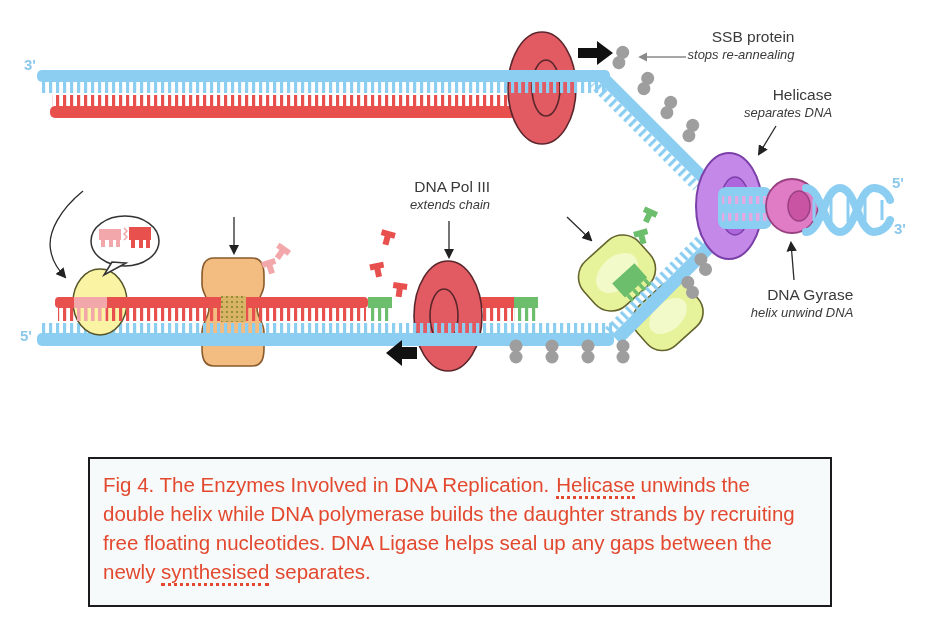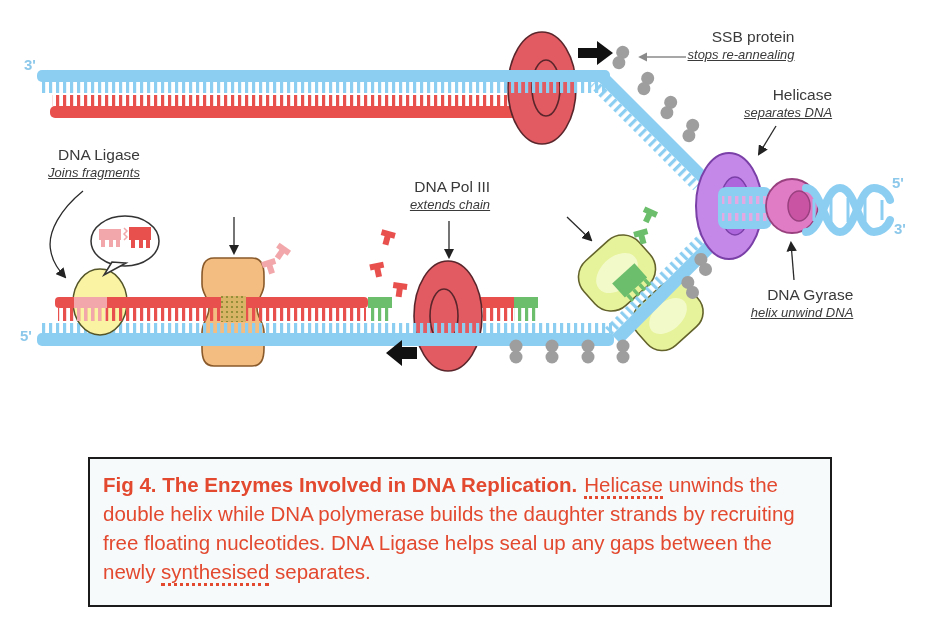--- a/index.html
+++ b/index.html
@@ -23,27 +23,27 @@
   .helix{stroke:var(--strand-blue);stroke-width:8;fill:none;stroke-linecap:round}
   .rung{stroke:var(--strand-blue);stroke-width:3}
   .lblline{stroke:#2a2a2a;stroke-width:1.3;fill:none}
   .grayline{stroke:#8a8a8a;stroke-width:1.3;fill:none}
   .bubble{fill:#fff;stroke:#333;stroke-width:1.5}
   .blk{fill:#111}
   
   .lbl{position:absolute;transform:translateX(-50%);text-align:right;
        color:var(--label-dark);white-space:nowrap;}
   .lbl-name{font-size:15.5px;}
-  .lbl-role{font-size:13px;font-style:italic;margin-top:1px;text-decoration:underline;}
+  .lbl-role{font-size:13px;font-style:italic;margin-top:1px;}
   .end{position:absolute;color:var(--prime-blue);font-weight:bold;font-size:15px;}
   
   .caption-box{position:absolute;left:88px;top:457px;width:744px;height:150px;
        box-sizing:border-box;border:2px solid #1b1b1b;background:#F7FAFB;
        padding:11px 13px;color:var(--caption-red);font-size:20.5px;line-height:29px;}
-  .cap-bold{font-weight:bold;margin-right:7px;margin-top:45px;}
+  .cap-bold{font-weight:normal;margin-right:7px;margin-top:45px;}
   .misspell{border-bottom:3px dotted currentColor;padding-bottom:0px;}
 </style>
 </head>
 <body>
 
 <div id="stage">
 
 <svg width="930" height="450" viewBox="0 0 930 450">
   <defs>
     <pattern id="tb" width="7" height="12" patternUnits="userSpaceOnUse">
@@ -283,24 +283,20 @@
           <rect x="-7" y="-4" width="14" height="6" class="f-pink"></rect>
           <rect x="-3" y="-3" width="6" height="13" class="f-pink"></rect>
         </g>
     <g transform="translate(269,264) rotate(-18)">
           <rect x="-7" y="-4" width="14" height="6" class="f-pink"></rect>
           <rect x="-3" y="-3" width="6" height="13" class="f-pink"></rect>
         </g>
   </g>
 </svg>
 
-<div class="lbl" style="left:94px;top:146px">
-  <div class="lbl-name">DNA Ligase</div>
-  <div class="lbl-role">Joins fragments</div>
-</div>
 <div class="lbl" style="left:450px;top:178px">
   <div class="lbl-name">DNA Pol III</div>
   <div class="lbl-role">extends chain</div>
 </div>
 <div class="lbl" style="left:741px;top:28px">
   <div class="lbl-name">SSB protein</div>
   <div class="lbl-role">stops re-annealing</div>
 </div>
 <div class="lbl" style="left:788px;top:86px">
   <div class="lbl-name">Helicase</div>

